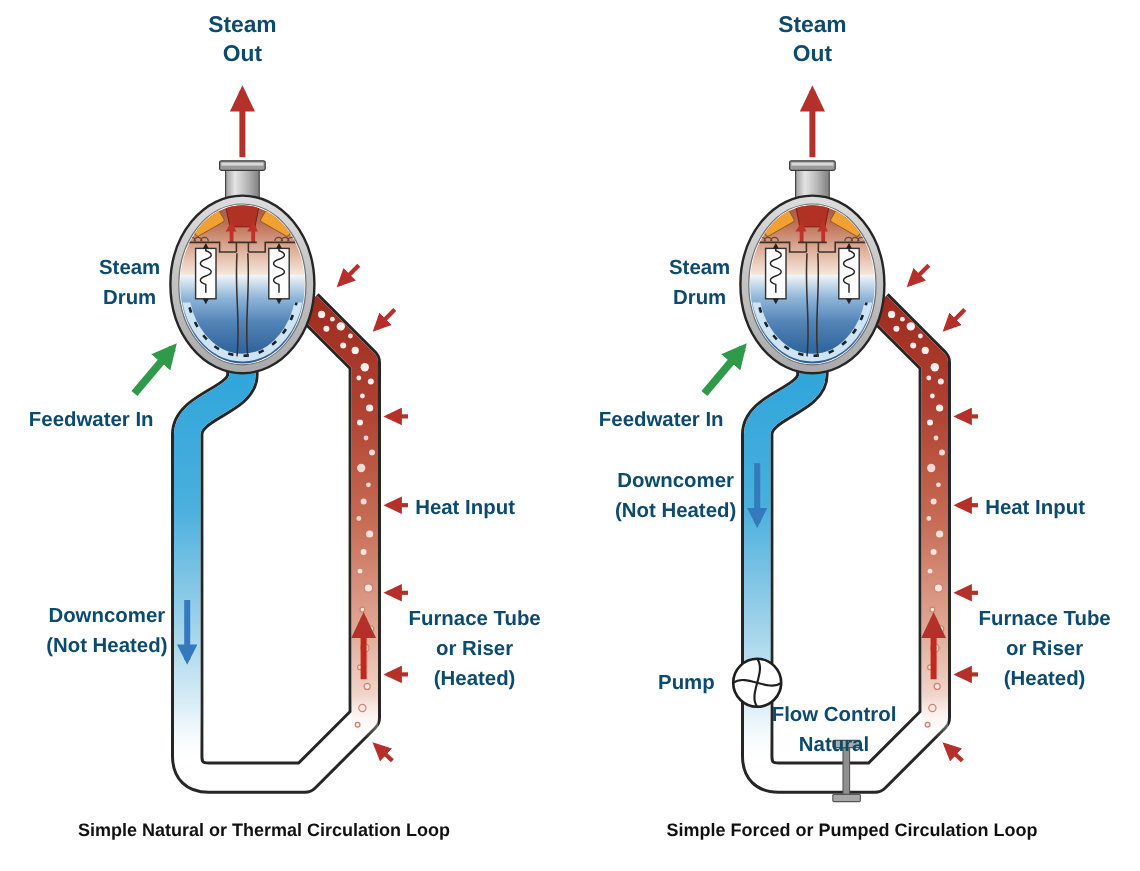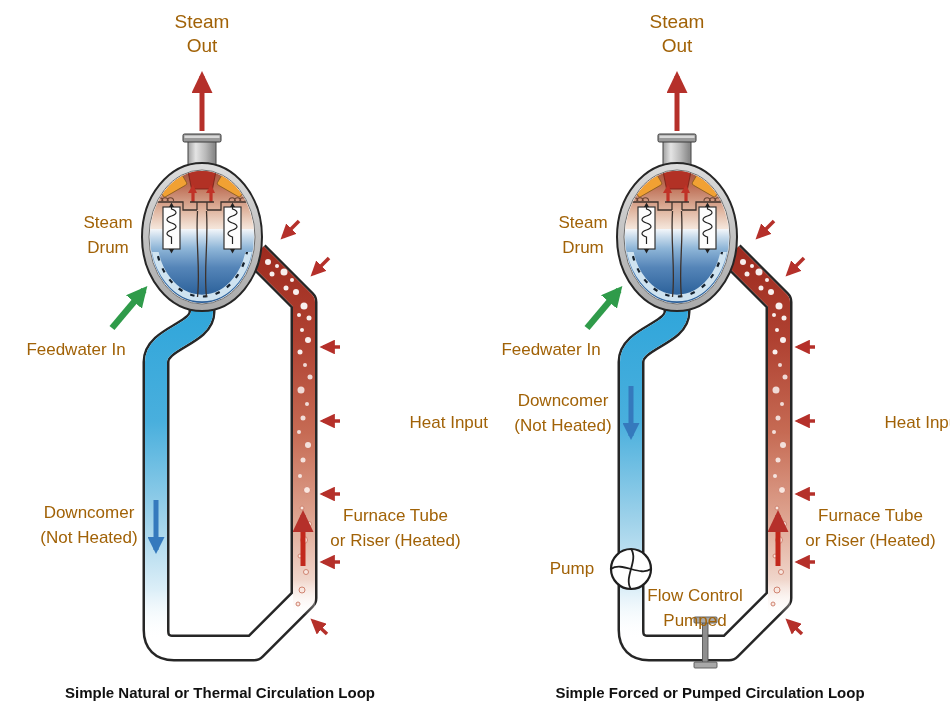--- a/index.html
+++ b/index.html
@@ -2,25 +2,25 @@
 <html><head>
 <meta charset="utf-8">
 <style>
   html,body{margin:0;padding:0;background:#ffffff;}
   #stage{
     position:relative;width:950px;height:726px;background:#ffffff;
     font-family:"Liberation Sans", sans-serif;overflow:hidden;
   }
   #art{position:absolute;left:0;top:0;}
   .lbl{
-    position:absolute;color:#a16207;font-size:17px;line-height:25px;
-    text-align:center;font-weight:400;letter-spacing:0;
+    position:absolute;color:#0c4a6e;font-size:17px;line-height:25px;
+    text-align:center;font-weight:700;letter-spacing:0;
   }
   .lbl.big{font-size:19px;line-height:24px;}
-  .lbl.left-align{text-align:right;margin-left:42px;}
+  .lbl.left-align{text-align:left;}
   .lbl.right-align{}
   .caption{
     position:absolute;color:#111;font-size:15px;font-weight:700;
     line-height:22px;text-align:center;
   }
 </style>
 </head>
 <body>
 
 <div id="stage">
@@ -267,21 +267,21 @@
     <div>Drum</div>
   </div>
   <div class="lbl" style="left:490px;top:337px;width:122px">Feedwater In</div>
   <div class="lbl" style="left:503px;top:388px;width:120px">
     <div>Downcomer</div>
     <div>(Not Heated)</div>
   </div>
   <div class="lbl right-align" style="left:540px;top:556px;width:64px">Pump</div>
   <div class="lbl" style="left:635px;top:583px;width:120px">
     <div>Flow Control</div>
-    <div>Pumped</div>
+    <div>Natural</div>
   </div>
   <div class="lbl left-align" style="left:821px;top:410px;width:100px">Heat Input</div>
   <div class="lbl" style="left:803px;top:503px;width:135px">
     <div>Furnace Tube</div>
     <div>or Riser (Heated)</div>
   </div>
   <div class="caption" style="left:530px;top:682px;width:360px">Simple Forced or Pumped Circulation Loop</div>
 </div>
 
 </body></html>

